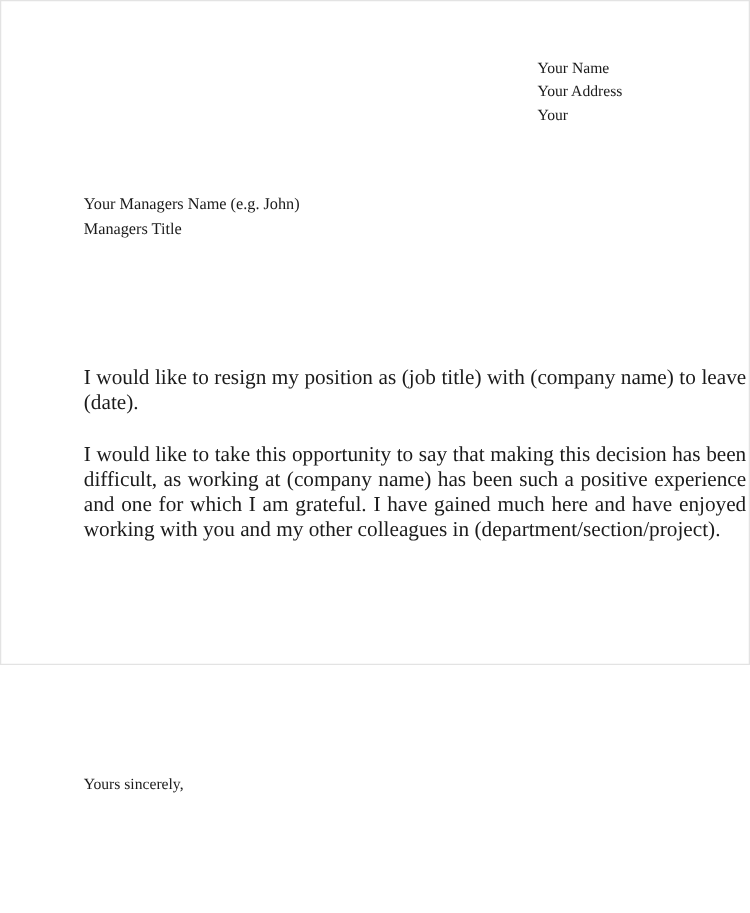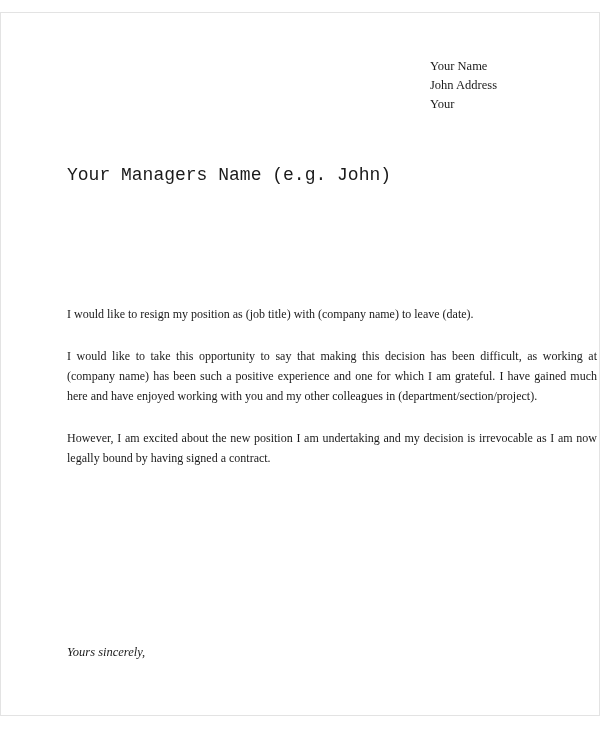--- a/index.html
+++ b/index.html
@@ -13,25 +13,24 @@
     height: 730px;
     font-family: "Liberation Serif", "DejaVu Serif", serif;
     color: #1a1a1a;
     overflow: hidden;
   }
 
   .page {
     position: relative;
     box-sizing: border-box;
     width: 600px;
-    height: 704px;
+    height: 532px;
     background: #ffffff;
     border: 1px solid #e3e3e3;
     padding: 0;
-    margin-top: 12px;
   }
 
   
   .sender-block {
     position: absolute;
     left: 429px;
     top: 44px;
     text-align: left;
   }
   .sender-line {
@@ -40,73 +39,71 @@
     white-space: nowrap;
   }
 
   
   .recipient-block {
     position: absolute;
     left: 66px;
     top: 152px;
   }
   .recipient-line {
-    font-size: 18px;
+    font-size: 13px;
     line-height: 20px;
     white-space: nowrap;
-    font-family: Liberation Mono, monospace;
   }
 
   
   .letter-body {
     position: absolute;
     left: 66px;
     top: 291px;
     width: 530px;
   }
   .salutation {
     font-size: 12.5px;
     line-height: 20px;
     margin: 0 0 22px 0;
   }
   .para {
-    font-size: 12px;
+    font-size: 17px;
     line-height: 20px;
     margin: 0 0 22px 0;
     text-align: justify;
     text-justify: inter-word;
   }
   .para:last-of-type {
     margin-bottom: 0;
   }
   .closing {
     position: absolute;
     left: 66px;
-    top: 629px;
+    top: 616px;
     font-size: 12.5px;
     line-height: 20px;
-    font-style: italic;
   }
 </style>
 </head>
 <body>
 
 <div class="page">
 
   <div class="sender-block">
     <div class="sender-line">Your Name</div>
-    <div class="sender-line">John Address</div>
+    <div class="sender-line">Your Address</div>
     <div class="sender-line">Your</div>
   </div>
 
   <div class="recipient-block">
     <div class="recipient-line">Your Managers Name (e.g. John)</div>
+    <div class="recipient-line">Managers Title</div>
   </div>
 
   <div class="letter-body">
     <p class="para">I would like to resign my position as (job title) with (company name) to leave (date).</p>
     <p class="para">I would like to take this opportunity to say that making this decision has been difficult, as working at (company name) has been such a positive experience and one for which I am grateful. I have gained much here and have enjoyed working with you and my other colleagues in (department/section/project).</p>
-    <p class="para">However, I am excited about the new position I am undertaking and my decision is irrevocable as I am now legally bound by having signed a contract.</p>
   </div>
 
   <div class="closing">Yours sincerely,</div>
 
 </div>
 
 </body></html>

